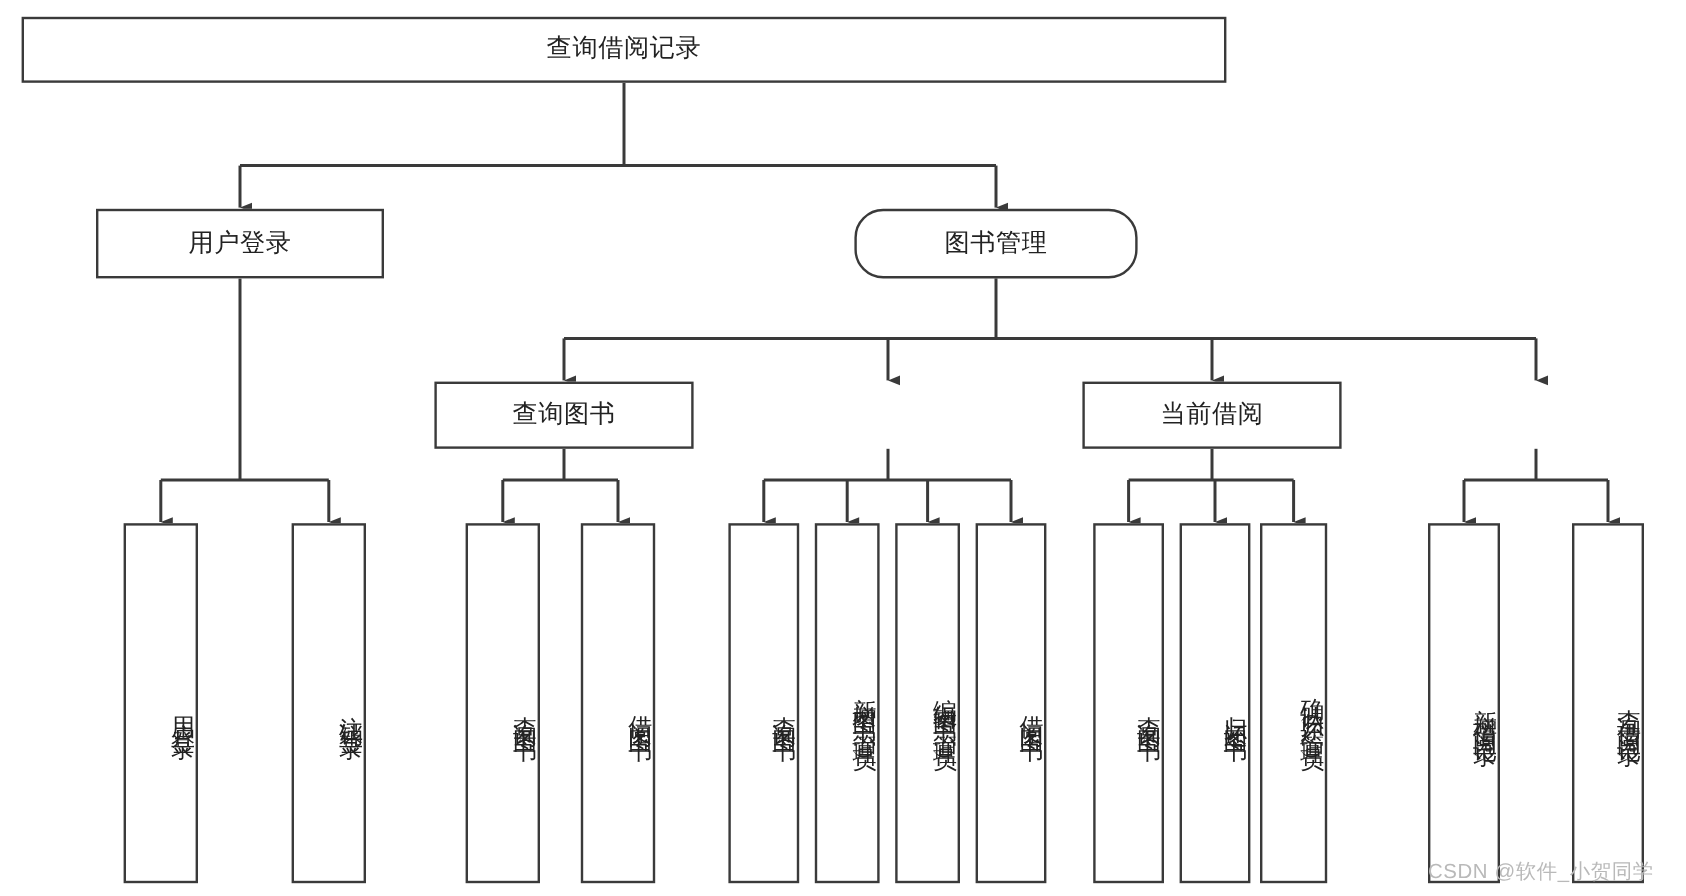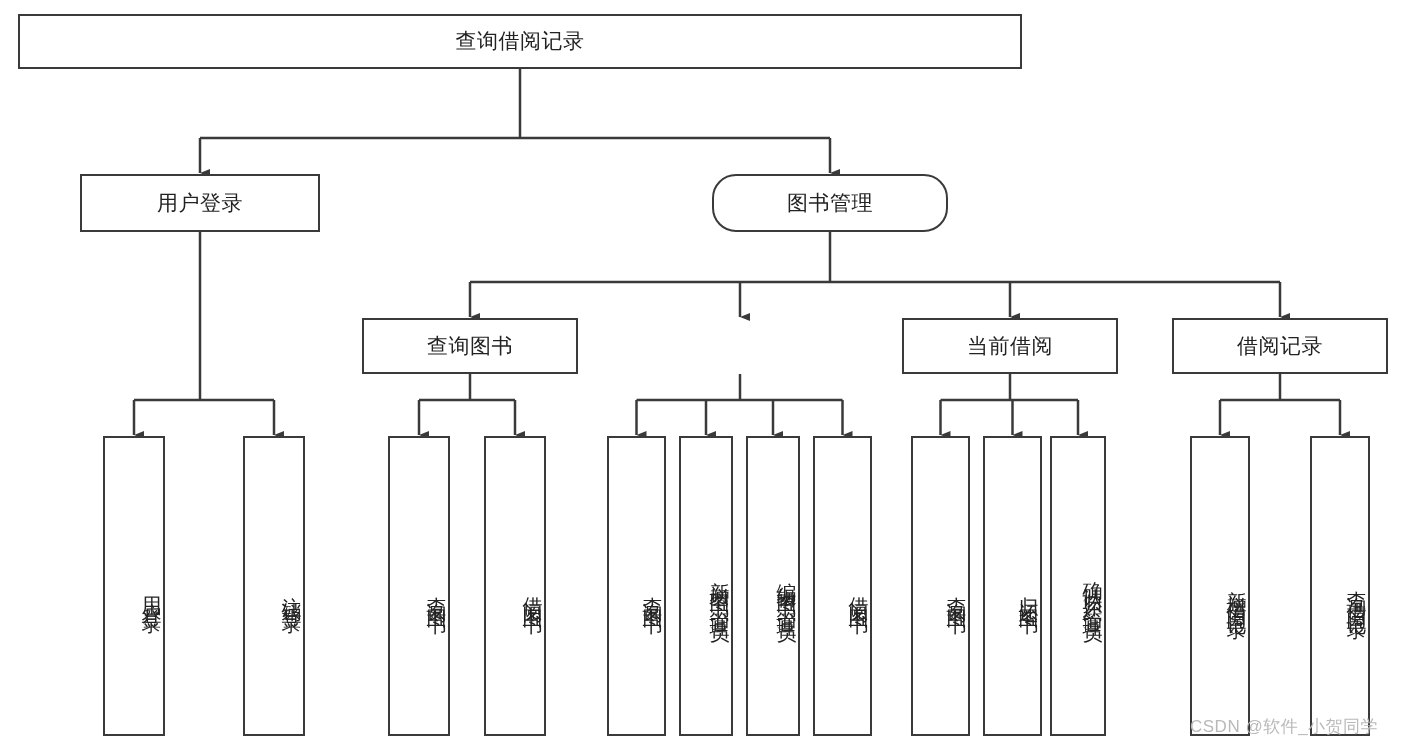--- a/index.html
+++ b/index.html
@@ -125,23 +125,20 @@
   <div class="node h" id="n-l2_book" style="left: 712px; top: 174px; width: 236px; height: 58px; border-radius: 24px;">
     <span class="lbl">图书管理</span>
   </div>
 
   <div class="node h" id="n-l3_newbook" style="left: 362px; top: 318px; width: 216px; height: 56px;">
     <span class="lbl">查询图书</span>
   </div>
   <div class="node h" id="n-l3_current" style="left: 902px; top: 318px; width: 216px; height: 56px; align-items: center;">
     <span class="lbl">当前借阅</span>
   </div>
-  <div class="node h" id="n-l3_record" style="left: 1172px; top: 318px; width: 216px; height: 56px;">
-    <span class="lbl">借阅记录</span>
-  </div>
 
   <div class="node v" id="n-leaf_user_login" style="left: 103px; top: 436px; width: 62px; height: 300px;">
     <span class="lbl">用户登录</span>
   </div>
   <div class="node v" id="n-leaf_user_logout" style="left: 243px; top: 436px; width: 62px; height: 300px;">
     <span class="lbl">注销登录</span>
   </div>
 
   <div class="node v" id="n-leaf_nb_query" style="left: 388px; top: 436px; width: 62px; height: 300px;">
     <span class="lbl">查询图书</span>

